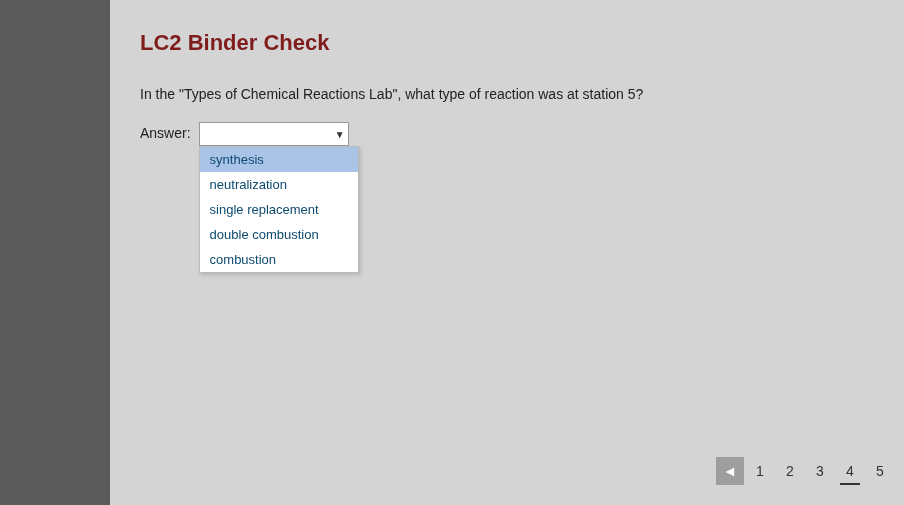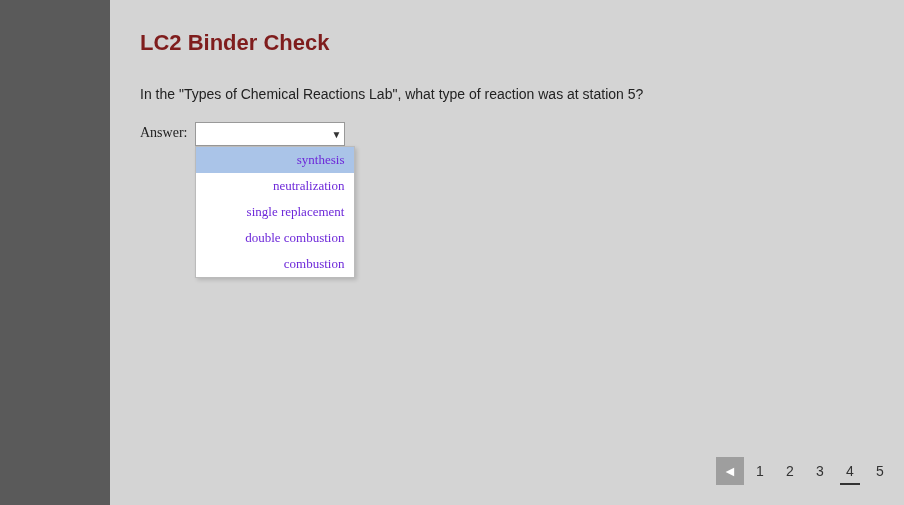--- a/index.html
+++ b/index.html
@@ -44,21 +44,20 @@
       font-size: 14px;
       color: #222;
       margin-bottom: 20px;
     }
 
     .answer-row {
       display: flex;
       align-items: flex-start;
       gap: 8px;
       position: relative;
-      font-family: Liberation Serif, serif;
     }
 
     .answer-label {
       font-size: 14px;
       color: #222;
       margin-top: 3px;
       white-space: nowrap;
     }
 
     .dropdown-container {
@@ -95,24 +94,23 @@
       width: 160px;
       background: white;
       border: 1px solid #bbb;
       z-index: 10;
       box-shadow: 2px 2px 4px rgba(0,0,0,0.15);
     }
 
     .dropdown-item {
       padding: 5px 10px;
       font-size: 13px;
-      color: #6d28d9;
+      color: #0c4a6e;
       cursor: pointer;
       background: white;
-      text-align: right;
     }
 
     .dropdown-item.highlighted {
       background-color: #aac4e8;
     }
 
     .pagination {
       position: absolute;
       bottom: 20px;
       right: 10px;

